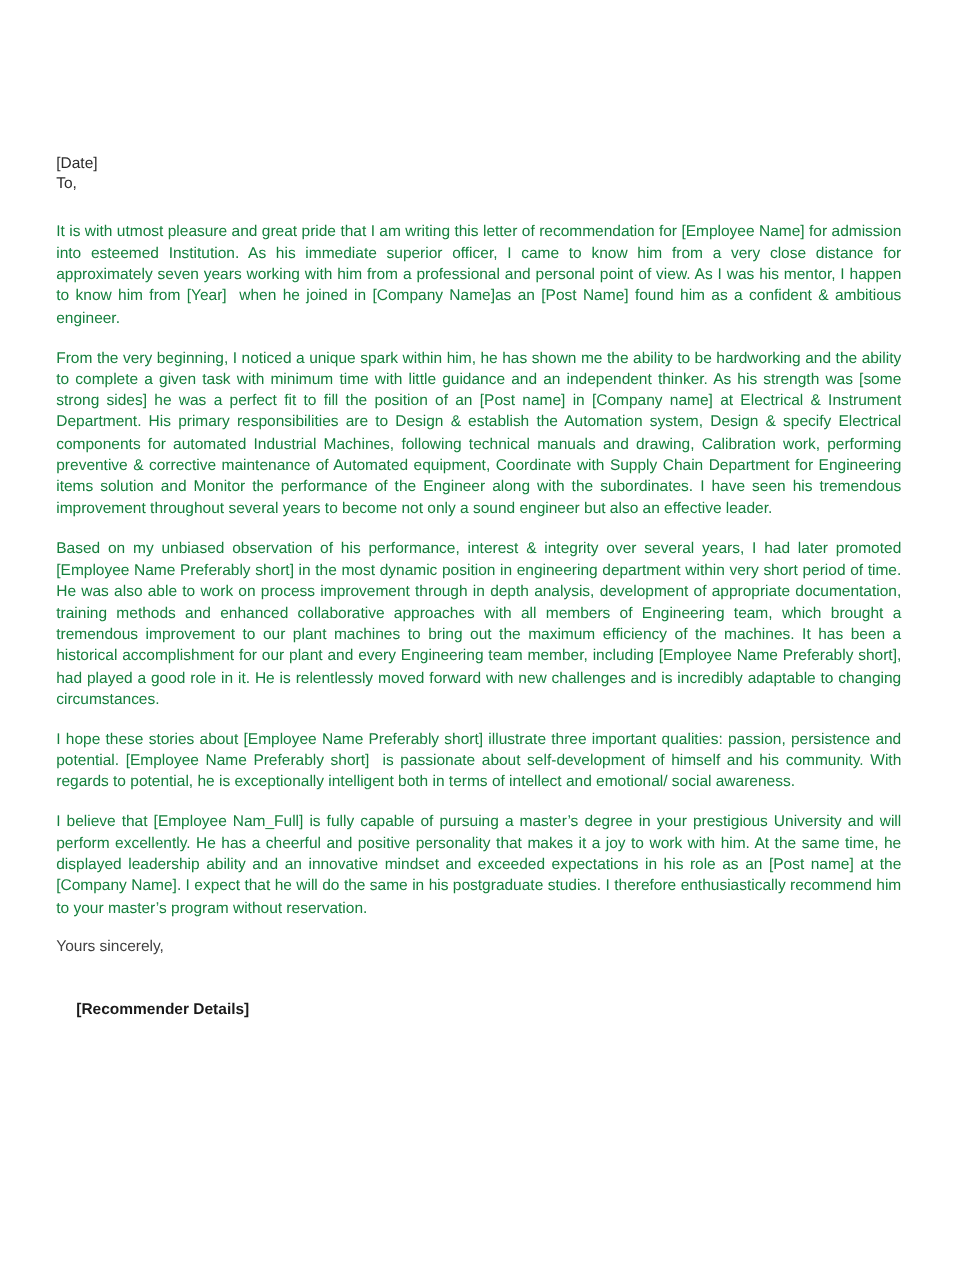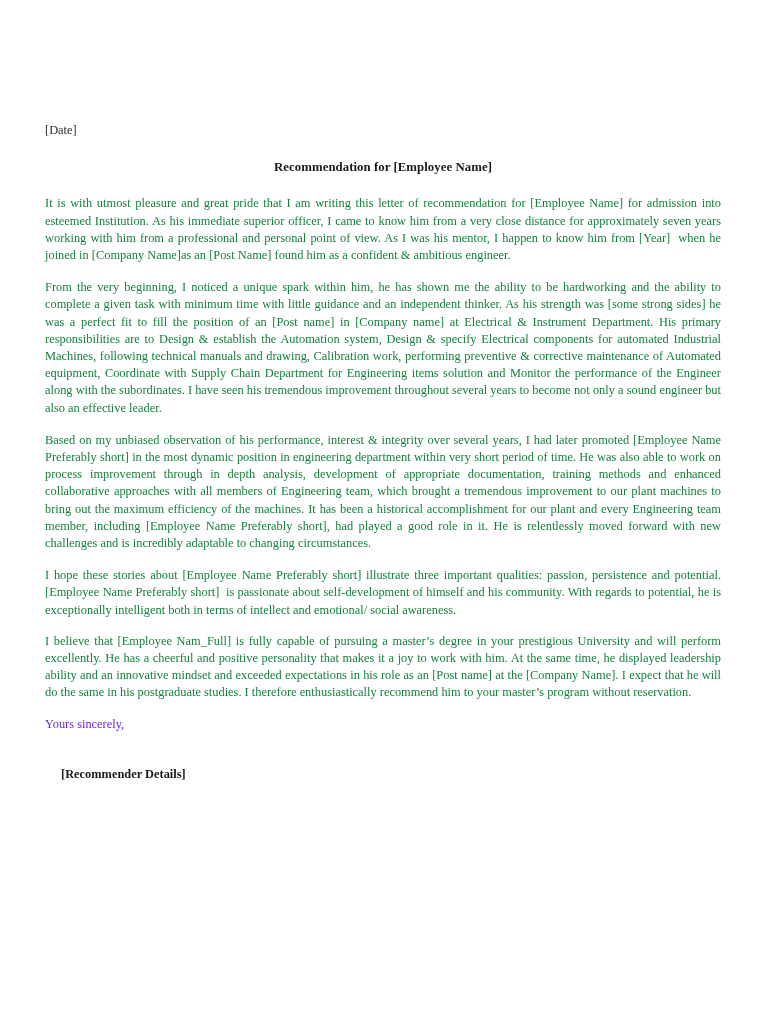--- a/index.html
+++ b/index.html
@@ -14,21 +14,20 @@
     color: #231f20;
     overflow: hidden;
   }
 
   .page {
     position: relative;
     width: 768px;
     height: 1024px;
     background: #ffffff;
     box-sizing: border-box;
-    font-family: Liberation Serif, serif;
   }
 
   .doc-body {
     position: absolute;
     left: 45px;
     top: 122px;
     width: 676px;
   }
 
   .address-block {
@@ -62,21 +61,21 @@
     white-space: pre-wrap;
     hyphens: none;
   }
   p.para.tight {
     margin-bottom: 14px;
   }
 
   .closing {
     font-size: 12.4px;
     line-height: 17.2px;
-    color: #6d28d9;
+    color: #404040;
     margin: 11px 0 0 0;
     text-align: left;
   }
 
   .signature-block {
     font-size: 12.4px;
     line-height: 17.2px;
     font-weight: bold;
     color: #1a1a1a;
     margin: 33px 0 0 0;
@@ -86,23 +85,23 @@
 </style>
 </head>
 <body>
 
 <div class="page">
 
   <div class="doc-body">
 
     <div class="address-block">
       <span class="line">[Date]</span>
+      <span class="line">To,</span>
     </div>
 
-    <div class="letter-title">Recommendation for [Employee Name]</div>
 
     <p class="para">It is with utmost pleasure and great pride that I am writing this letter of recommendation for [Employee Name] for admission into esteemed Institution. As his immediate superior officer, I came to know him from a very close distance for approximately seven years working with him from a professional and personal point of view. As I was his mentor, I happen to know him from [Year]  when he joined in [Company Name]as an [Post Name] found him as a confident &amp; ambitious engineer.</p>
     <p class="para">From the very beginning, I noticed a unique spark within him, he has shown me the ability to be hardworking and the ability to complete a given task with minimum time with little guidance and an independent thinker. As his strength was [some strong sides] he was a perfect fit to fill the position of an [Post name] in [Company name] at Electrical &amp; Instrument Department. His primary responsibilities are to Design &amp; establish the Automation system, Design &amp; specify Electrical components for automated Industrial Machines, following technical manuals and drawing, Calibration work, performing preventive &amp; corrective maintenance of Automated equipment, Coordinate with Supply Chain Department for Engineering items solution and Monitor the performance of the Engineer along with the subordinates. I have seen his tremendous improvement throughout several years to become not only a sound engineer but also an effective leader.</p>
     <p class="para">Based on my unbiased observation of his performance, interest &amp; integrity over several years, I had later promoted [Employee Name Preferably short] in the most dynamic position in engineering department within very short period of time. He was also able to work on process improvement through in depth analysis, development of appropriate documentation, training methods and enhanced collaborative approaches with all members of Engineering team, which brought a tremendous improvement to our plant machines to bring out the maximum efficiency of the machines. It has been a historical accomplishment for our plant and every Engineering team member, including [Employee Name Preferably short], had played a good role in it. He is relentlessly moved forward with new challenges and is incredibly adaptable to changing circumstances.</p>
     <p class="para tight">I hope these stories about [Employee Name Preferably short] illustrate three important qualities: passion, persistence and potential. [Employee Name Preferably short]  is passionate about self-development of himself and his community. With regards to potential, he is exceptionally intelligent both in terms of intellect and emotional/ social awareness.</p>
     <p class="para tight">I believe that [Employee Nam_Full] is fully capable of pursuing a master’s degree in your prestigious University and will perform excellently. He has a cheerful and positive personality that makes it a joy to work with him. At the same time, he displayed leadership ability and an innovative mindset and exceeded expectations in his role as an [Post name] at the [Company Name]. I expect that he will do the same in his postgraduate studies. I therefore enthusiastically recommend him to your master’s program without reservation.</p>
 
     <div class="closing">Yours sincerely,</div>
 
     <div class="signature-block">[Recommender Details]</div>

